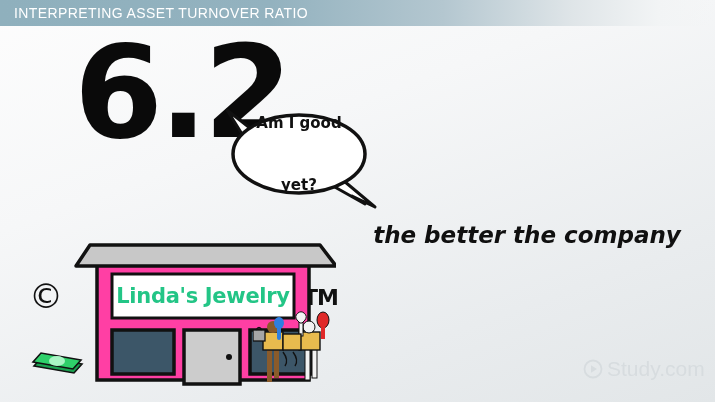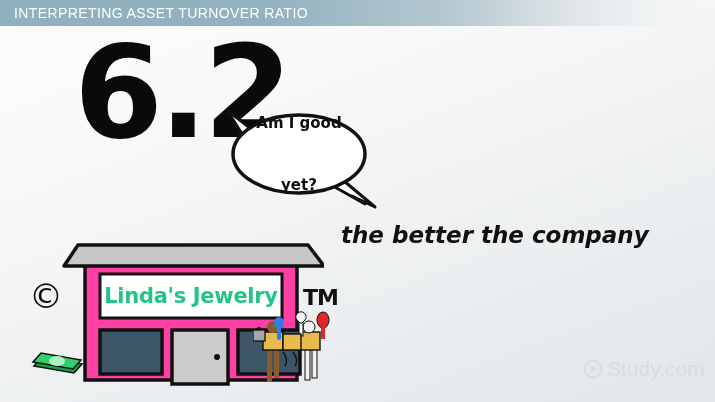--- a/index.html
+++ b/index.html
@@ -84,20 +84,21 @@
     pointer-events: none;
     gap: 44px;
   }
 
   
   #tagline {
     position: absolute;
     left: 341px;
     top: 222px;
     width: 372px;
+    text-align: center;
     font-size: 23px;
     font-weight: bold;
     font-style: italic;
     color: #101010;
     line-height: 27px;
     font-family: "DejaVu Sans", sans-serif;
   }
   #tagline .line { display: block; }
 
   
@@ -116,21 +117,21 @@
     top: 287px;
     font-size: 22px;
     font-weight: bold;
     color: #111;
     font-family: "DejaVu Sans", sans-serif;
     line-height: 22px;
     letter-spacing: -1px;
   }
 
   
-  #storefront { position: absolute; left: 62px; top: 226px; width: 262px; height: 160px; }
+  #storefront { position: absolute; left: 74px; top: 226px; width: 262px; height: 160px; }
 
   
   #money-bill { position: absolute; left: 28px; top: 344px; width: 58px; height: 34px; }
 
   
   #workers { position: absolute; left: 253px; top: 308px; width: 82px; height: 82px; }
 
   
   #watermark {
     position: absolute;

